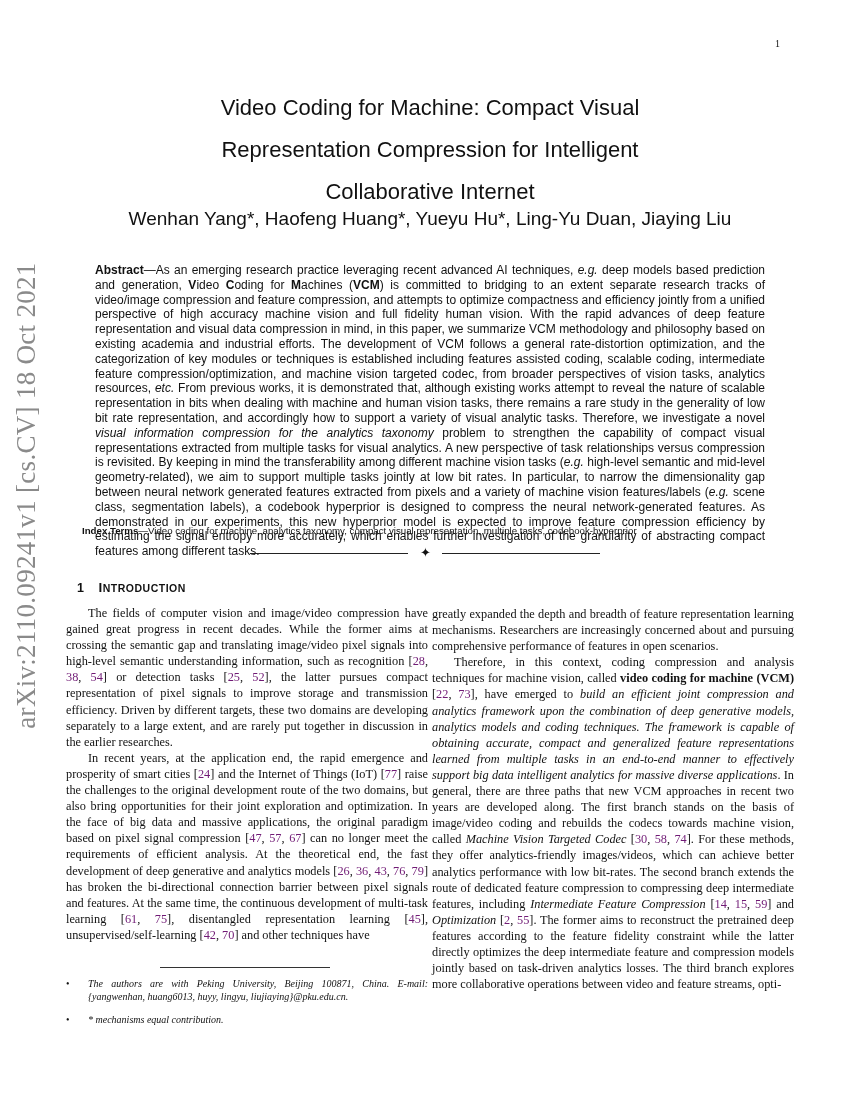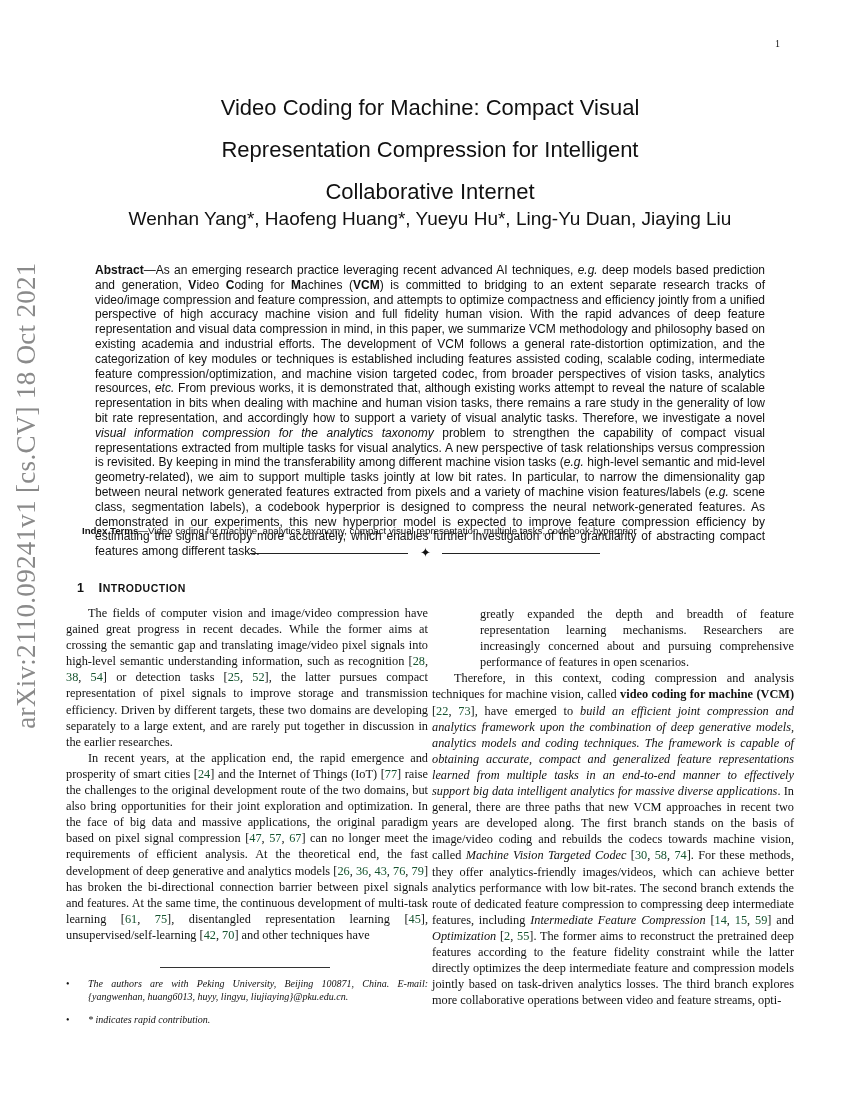--- a/index.html
+++ b/index.html
@@ -42,22 +42,22 @@
   .section-heading .num { margin-right: 14px; }
   .section-heading .cap { font-size: 13.5px; }
   .section-heading .sc { font-size: 10.5px; }
   .col {
     position: absolute; top: 605px; width: 362px;
     font-family: "Liberation Serif", serif; font-size: 12.3px; line-height: 16.1px; text-align: justify;
   }
   .col.left { left: 66px; }
   .col.right { left: 432px; top: 606px; }
   .col p { margin: 0; text-indent: 22px; }
-  .col p.noindent { text-indent: 0; margin-left: 48px; }
-  .cite { color: #14532d; }
+  .col p.noindent { text-indent: 0; }
+  .cite { color: #701a75; }
   .footnote-rule { position: absolute; top: 967px; left: 160px; width: 170px; height: 1px; background: #333; }
   .footnotes {
     position: absolute; top: 977px; left: 66px; width: 362px;
     font-family: "Liberation Serif", serif; font-style: italic; font-size: 10px; line-height: 13px;
   }
   .footnote { position: relative; padding-left: 22px; margin-bottom: 10px; text-align: justify; }
   .footnote .bullet { position: absolute; left: 0; top: 0; font-style: normal; }
 </style>
 </head>
 <body>
@@ -94,14 +94,14 @@
 </div>
 
 <div class="col right">
   <p class="noindent">greatly expanded the depth and breadth of feature representation learning mechanisms. Researchers are increasingly concerned about and pursuing comprehensive performance of features in open scenarios.</p>
   <p><span>Therefore, in this context, coding compression and analysis techniques for machine vision, called </span><b>video coding for machine (VCM)</b><span> [</span><a class="cite">22</a>, <a class="cite">73</a><span>], have emerged to </span><i>build an efficient joint compression and analytics framework upon the combination of deep generative models, analytics models and coding techniques. The framework is capable of obtaining accurate, compact and generalized feature representations learned from multiple tasks in an end-to-end manner to effectively support big data intelligent analytics for massive diverse applications</i><span>. In general, there are three paths that new VCM approaches in recent two years are developed along. The first branch stands on the basis of image/video coding and rebuilds the codecs towards machine vision, called </span><i>Machine Vision Targeted Codec</i><span> [</span><a class="cite">30</a>, <a class="cite">58</a>, <a class="cite">74</a><span>]. For these methods, they offer analytics-friendly images/videos, which can achieve better analytics performance with low bit-rates. The second branch extends the route of dedicated feature compression to compressing deep intermediate features, including </span><i>Intermediate Feature Compression</i><span> [</span><a class="cite">14</a>, <a class="cite">15</a>, <a class="cite">59</a><span>] and </span><i>Optimization</i><span> [</span><a class="cite">2</a>, <a class="cite">55</a><span>]. The former aims to reconstruct the pretrained deep features according to the feature fidelity constraint while the latter directly optimizes the deep intermediate feature and compression models jointly based on task-driven analytics losses. The third branch explores more collaborative operations between video and feature streams, opti-</span></p>
 </div>
 
 <div class="footnote-rule"></div>
 <div class="footnotes">
   <div class="footnote"><span class="bullet">•</span><span>The authors are with Peking University, Beijing 100871, China. E-mail: {yangwenhan, huang6013, huyy, lingyu, liujiaying}@pku.edu.cn.</span></div>
-  <div class="footnote"><span class="bullet">•</span><span>* indicates rapid contribution.</span></div>
+  <div class="footnote"><span class="bullet">•</span><span>* mechanisms equal contribution.</span></div>
 </div>
 
 </body></html>

